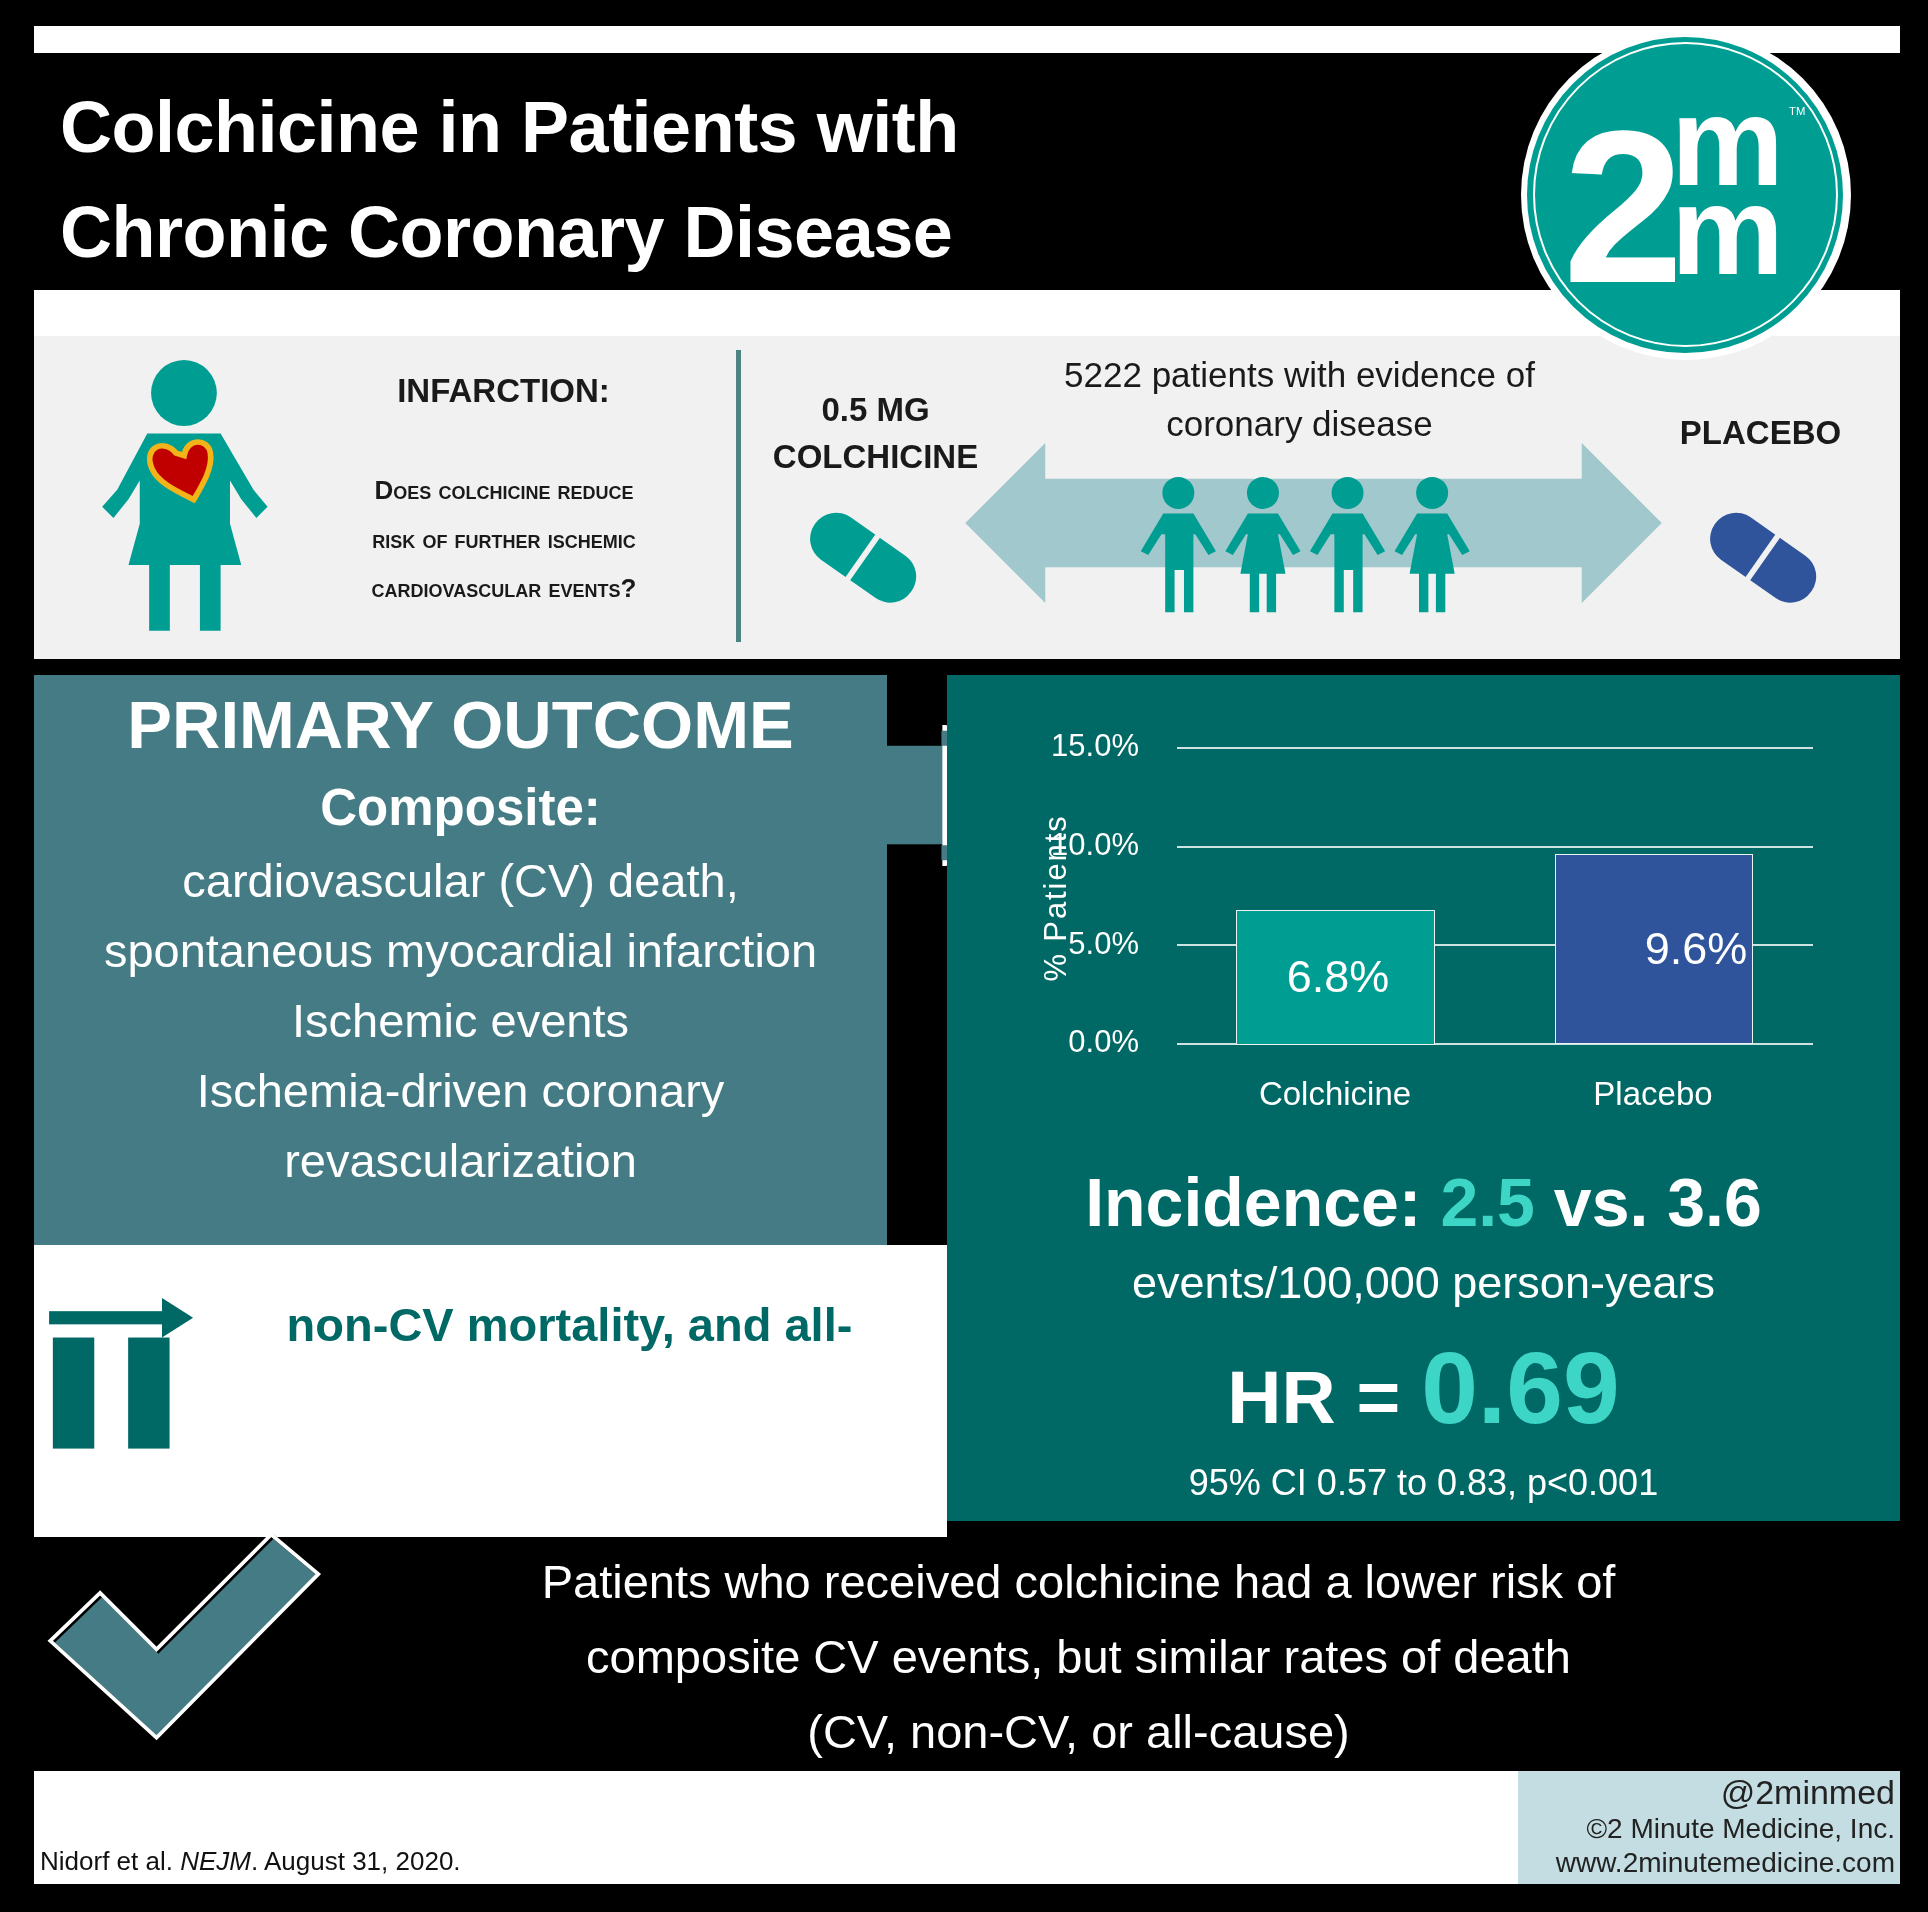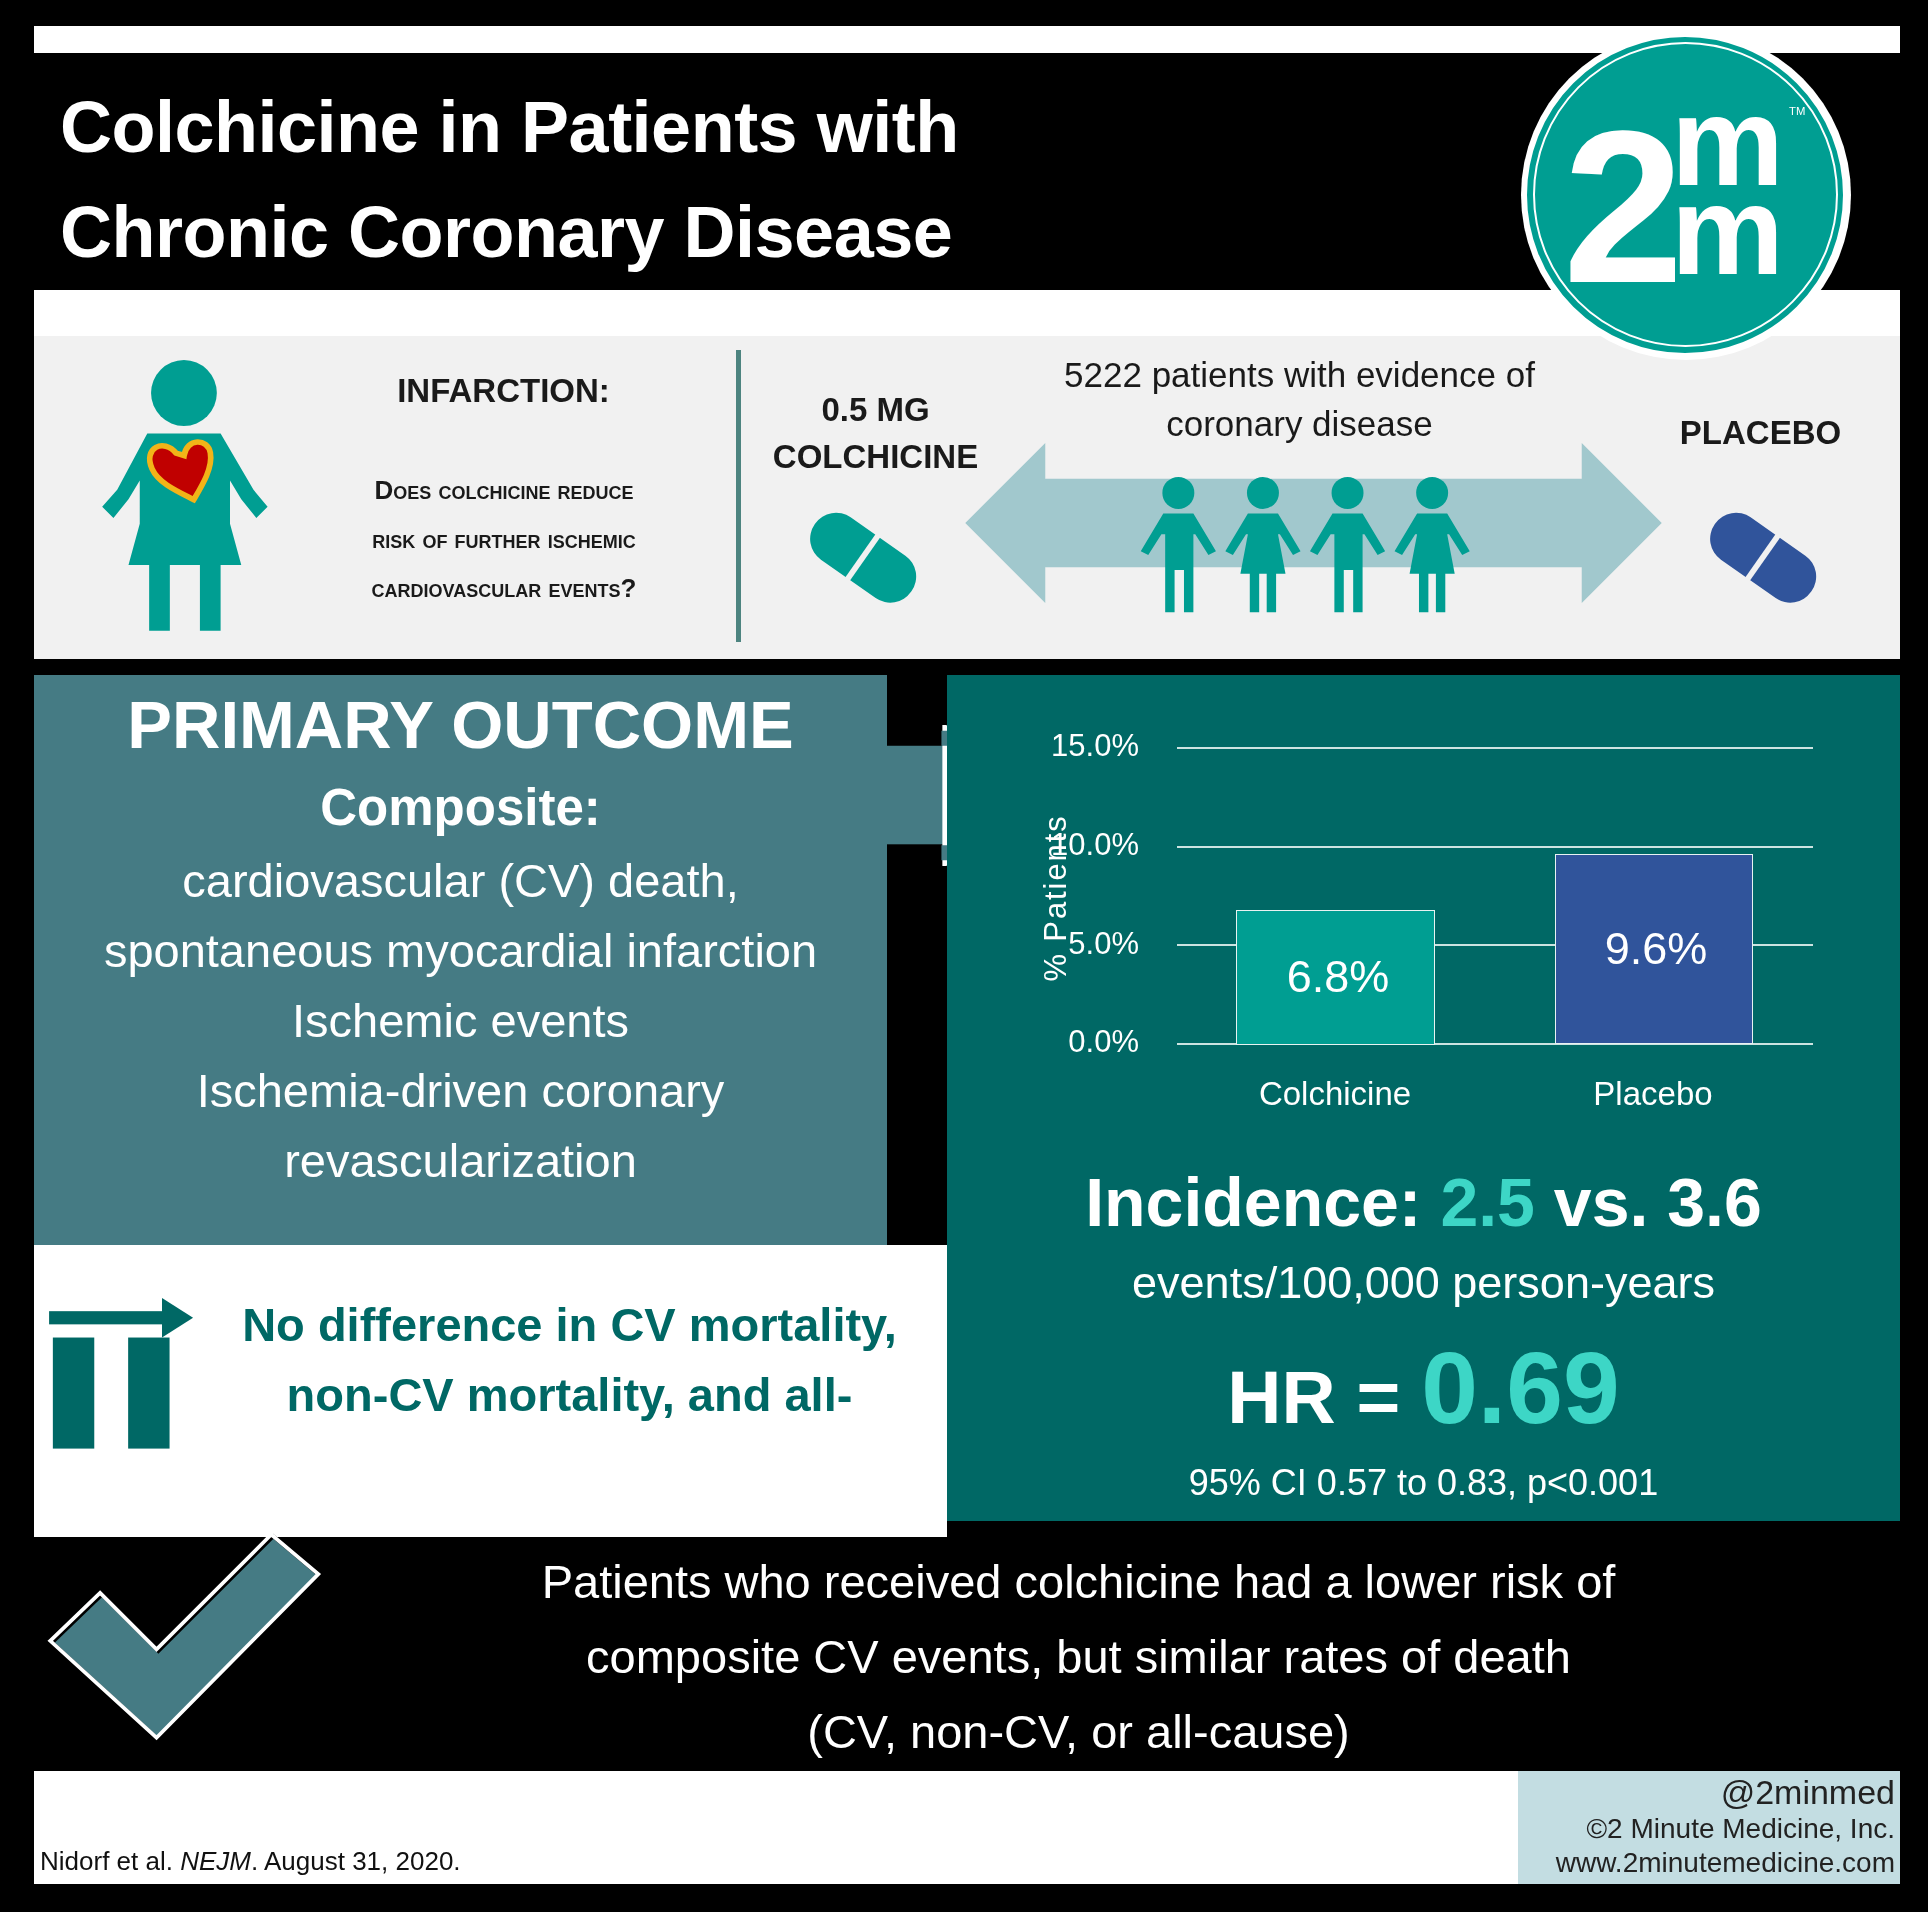--- a/index.html
+++ b/index.html
@@ -185,21 +185,21 @@
 <div class="abs ytick" style="left:1026px;top:1024px">0.0%</div>
 
 <div class="abs gridline" style="left:1177px;top:747px;width:636px"></div>
 <div class="abs gridline" style="left:1177px;top:846px;width:636px"></div>
 <div class="abs gridline" style="left:1177px;top:944px;width:636px"></div>
 <div class="abs gridline" style="left:1177px;top:1043px;width:636px"></div>
 
 <div class="abs bar" style="left:1236px;top:910px;width:199px;height:135px;background:#009e92"></div>
 <div class="abs bar" style="left:1555px;top:854px;width:198px;height:190px;background:#30549b"></div>
 <div class="abs bar-label" style="left:1236px;top:951px;width:204px">6.8%</div>
-<div class="abs bar-label" style="left:1555px;top:923px;width:202px">9.6%</div>
+<div class="abs bar-label" style="left:1595px;top:923px;width:202px">9.6%</div>
 
 <div class="abs xcat" style="left:1194px;top:1075px">Colchicine</div>
 <div class="abs xcat" style="left:1512px;top:1075px">Placebo</div>
 
 <div class="abs" id="incidence">
   <span>Incidence:</span>
   <span class="v1">2.5</span>
   <span>vs.</span>
   <span>3.6</span>
 </div>
@@ -211,21 +211,20 @@
 <div class="abs" id="ci">95% CI  0.57 to 0.83, p&lt;0.001</div>
 
 <div class="abs" id="nodiff-area"></div>
 <svg class="abs" style="left:47px;top:1298px" width="151" height="160" viewBox="0 0 160 170">
   <rect x="2" y="14" width="125" height="14" fill="#006865"></rect>
   <polygon points="122,0 155,21 122,42" fill="#006865"></polygon>
   <rect x="6" y="42" width="44" height="118" fill="#006865"></rect>
   <rect x="86" y="42" width="44" height="118" fill="#006865"></rect>
 </svg>
 <div class="abs" id="nodiff-text">
-  <div>No difference in CV mortality,</div>
   <div>non-CV mortality, and all-</div>
 </div>
 
 <div class="abs" id="summary"></div>
 <svg class="abs" style="left:38px;top:1525px" width="301" height="226" viewBox="0 0 320 240">
   <polygon points="15,125 68,74 128,134 250,12 300,54 128,228" fill="#457b84" stroke="#000" stroke-width="4"></polygon>
   <polygon points="15,125 68,74 128,134 250,12 300,54 128,228" fill="none" stroke="#fff" stroke-width="4" transform="translate(-2 -2) scale(1.0)"></polygon>
 </svg>
 <div class="abs" id="summary-text">
   <div>Patients who received colchicine had a lower risk of</div>

